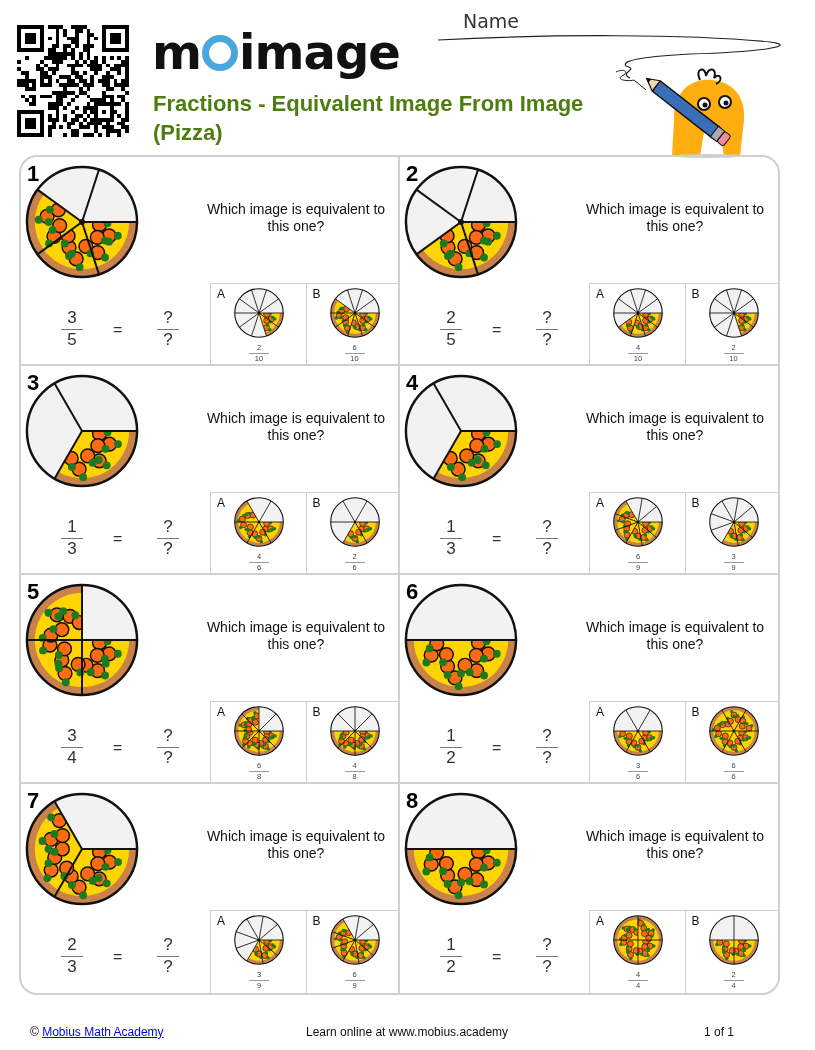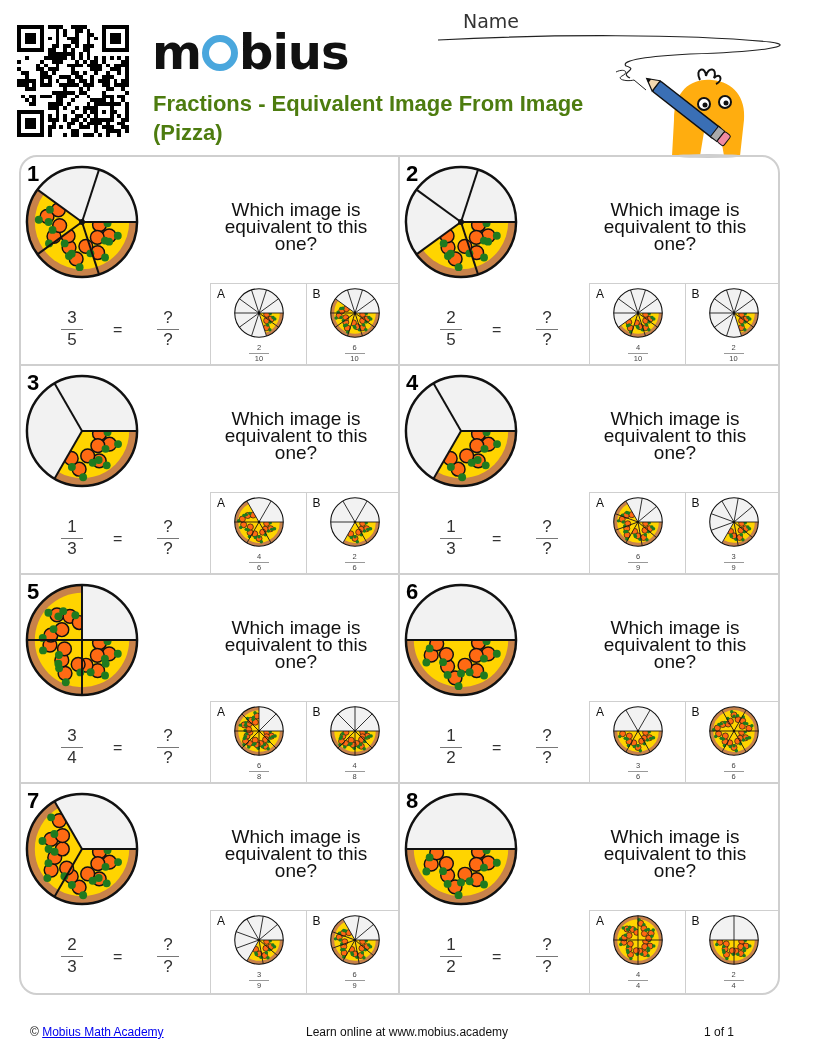--- a/index.html
+++ b/index.html
@@ -16,21 +16,21 @@
   .mascot { position: absolute; left: 612px; top: 58px; width: 135px; height: 100px; }
 
   .sheet { position: absolute; left: 19px; top: 155px; width: 761px; height: 840px; border: 2px solid #cfcfcf; border-radius: 18px; overflow: hidden; }
   .grid { position: absolute; left: 0; top: 0; width: 100%; height: 100%; display: grid; grid-template-columns: 379px 380px; grid-template-rows: 209px 209px 209px 209px; }
   .cell { position: relative; border-right: 2px solid #cfcfcf; border-bottom: 2px solid #cfcfcf; }
   .cell:nth-child(2n) { border-right: none; }
   .cell:nth-last-child(-n+2) { border-bottom: none; }
 
   .qnum { position: absolute; left: 6px; top: 4px; font-weight: bold; font-size: 22px; color: #000; }
   .main-pizza { position: absolute; left: 2px; top: 6px; width: 118px; height: 118px; }
-  .prompt { position: absolute; left: 180px; top: 44px; width: 190px; text-align: center; font-size: 19px; line-height: 17px; color: #111; }
+  .prompt { position: absolute; left: 180px; top: 44px; width: 190px; text-align: center; font-size: 14px; line-height: 17px; color: #111; }
   .frac { position: absolute; width: 22px; text-align: center; font-size: 17px; color: #333; }
   .frac .num, .frac .den { display: block; line-height: 18px; }
   .frac .bar { display: block; height: 1px; background: #777; margin: 2px 0 1px; }
   .frac.given { left: 40px; top: 152px; }
   .frac.unknown { left: 136px; top: 152px; }
   .eq { position: absolute; left: 92px; top: 164px; font-size: 16px; color: #333; }
 
   .opts { position: absolute; left: 189px; top: 126px; width: 190px; height: 83px; border-top: 1px solid #cfcfcf; border-left: 1px solid #cfcfcf; display: flex; }
   .opt { position: relative; width: 95px; height: 100%; }
   .opt + .opt { border-left: 1px solid #cfcfcf; }
@@ -370,21 +370,21 @@
       <rect x="15" y="28" width="1" height="1"></rect>
       <rect x="17" y="28" width="1" height="1"></rect>
       <rect x="18" y="28" width="1" height="1"></rect>
       <rect x="19" y="28" width="1" height="1"></rect>
       <rect x="21" y="28" width="1" height="1"></rect>
       <rect x="23" y="28" width="1" height="1"></rect>
       <rect x="26" y="28" width="1" height="1"></rect>
     </g>
 </svg>
 
-<div class="logo"><span>m</span><span class="o"></span><span>bius</span></div>
+<div class="logo"><span>m</span><span class="o"></span><span>image</span></div>
 <div class="title">Fractions - Equivalent Image From Image (Pizza)</div>
 
 <div class="name-label">Name</div>
 <svg class="name-line" viewBox="0 0 360 70">
   <path d="M8 10 C120 4 260 4 340 12 C370 16 330 22 260 24 C220 26 190 30 196 36 C210 40 188 42 200 48" fill="none" stroke="#222" stroke-width="1.2"></path>
 </svg>
 
 <svg class="mascot" viewBox="0 0 135 100">
   <path d="M60 98 L62 62 C62 30 82 20 100 22 C122 24 134 40 132 62 L128 98 L112 98 L108 74 L92 74 L88 98 Z" fill="#ffad0f"></path>
   <path d="M88 22 c-6 -12 6 -14 6 -4 c2 -10 12 -8 8 2 c6 -6 10 2 2 6" fill="none" stroke="#111" stroke-width="2"></path>

